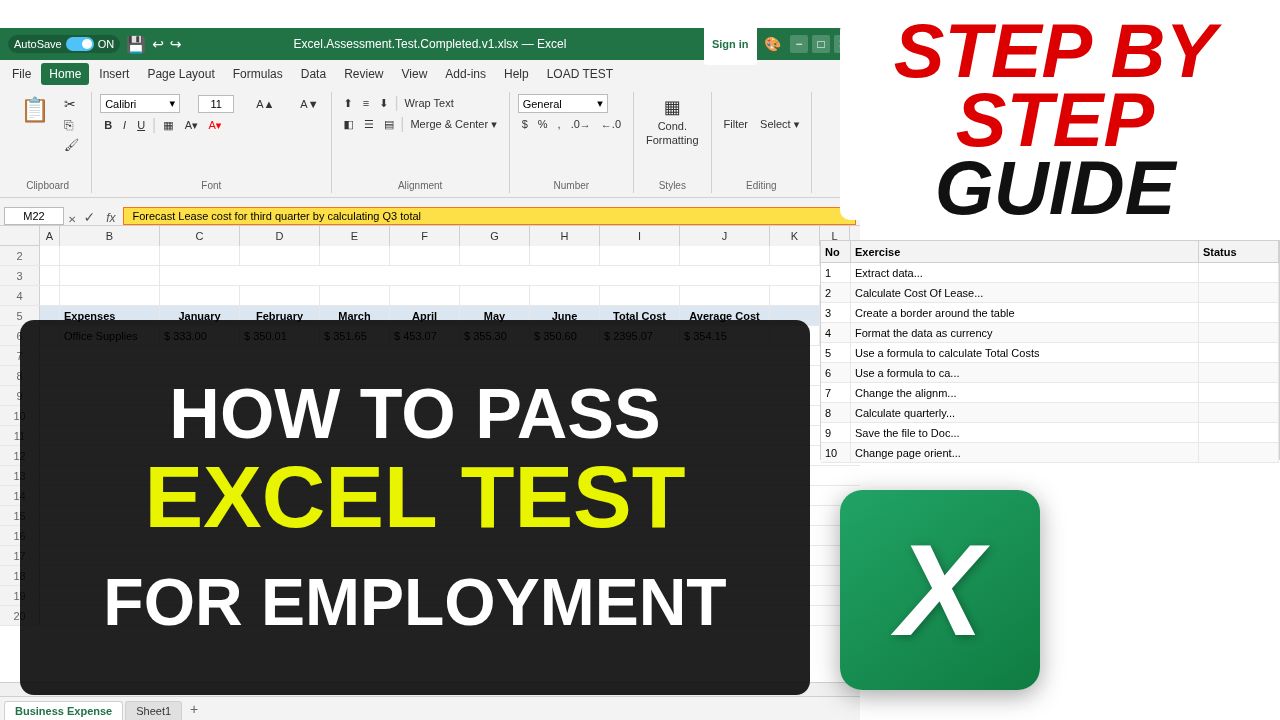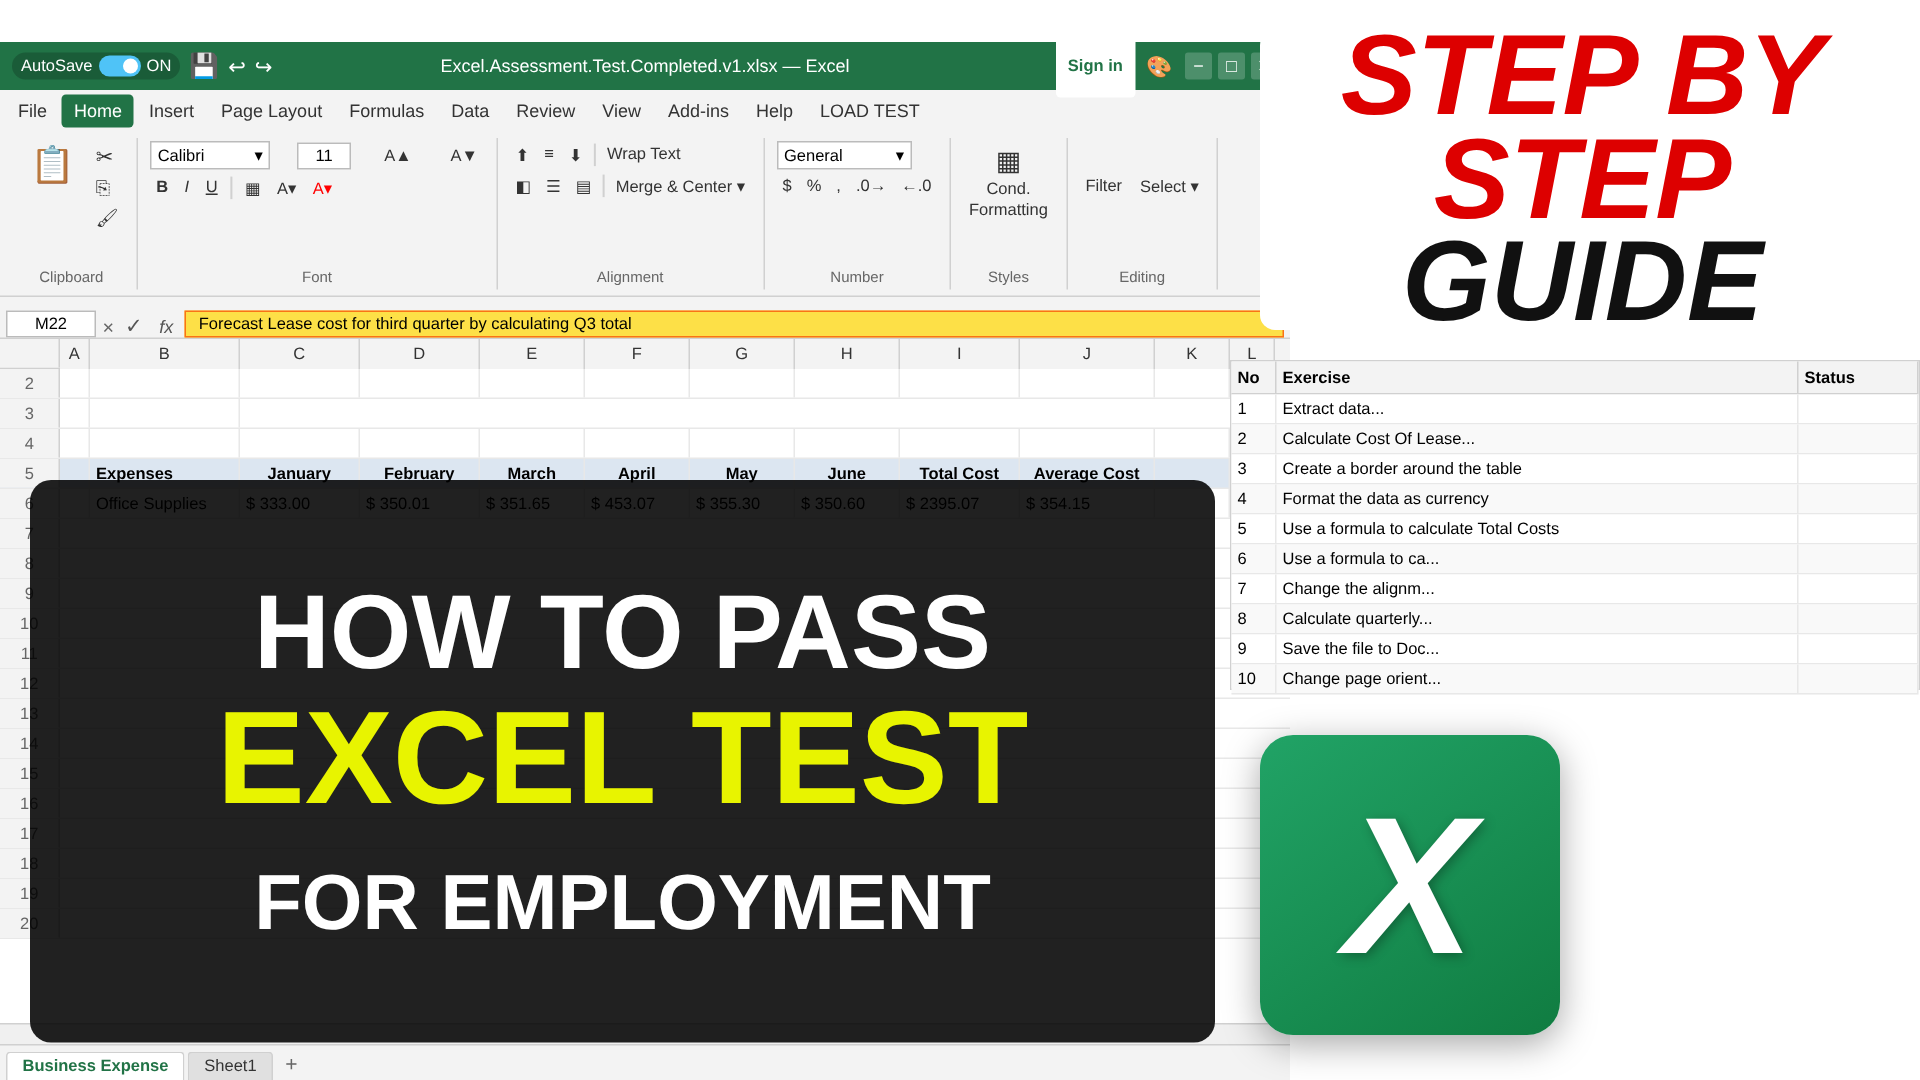--- a/index.html
+++ b/index.html
@@ -726,14 +726,14 @@
 
 <div style="position:absolute;top:20px;left:840px;width:430px;height:200px;background:white;border-radius:10px;display:flex;flex-direction:column;align-items:center;justify-content:center;z-index:15;padding:8px;">
   <div style="font-size:76px;font-weight:900;color:#dd0000;text-transform:uppercase;line-height:0.9;font-family:Arial,sans-serif;font-style:italic;text-align:center;">STEP BY</div>
   <div style="font-size:76px;font-weight:900;color:#dd0000;text-transform:uppercase;line-height:0.9;font-family:Arial,sans-serif;font-style:italic;text-align:center;">STEP</div>
   <div style="font-size:76px;font-weight:900;color:#111;text-transform:uppercase;line-height:0.9;font-family:Arial,sans-serif;font-style:italic;text-align:center;">GUIDE</div>
 </div>
 
 <div style="position:absolute;top:320px;left:20px;width:790px;height:375px;background:rgba(0,0,0,0.87);border-radius:14px;display:flex;flex-direction:column;align-items:center;justify-content:center;z-index:11;padding:16px 24px;">
   <div style="font-size:70px;font-weight:900;color:white;text-transform:uppercase;line-height:1.05;font-family:Arial,sans-serif;text-align:center;">HOW TO PASS</div>
   <div style="font-size:88px;font-weight:900;color:#e8f400;text-transform:uppercase;line-height:1.05;font-family:Arial,sans-serif;text-align:center;">EXCEL TEST</div>
-  <div style="font-size:52px;font-weight:900;color:white;text-transform:uppercase;line-height:1.05;font-family:Arial,sans-serif;text-align:center;margin-top:24px;">FOR EMPLOYMENT</div>
+  <div style="font-size:66px;font-weight:900;color:white;text-transform:uppercase;line-height:1.05;font-family:Arial,sans-serif;text-align:center;margin-top:24px;">FOR EMPLOYMENT</div>
 </div>
 
 </body></html>

